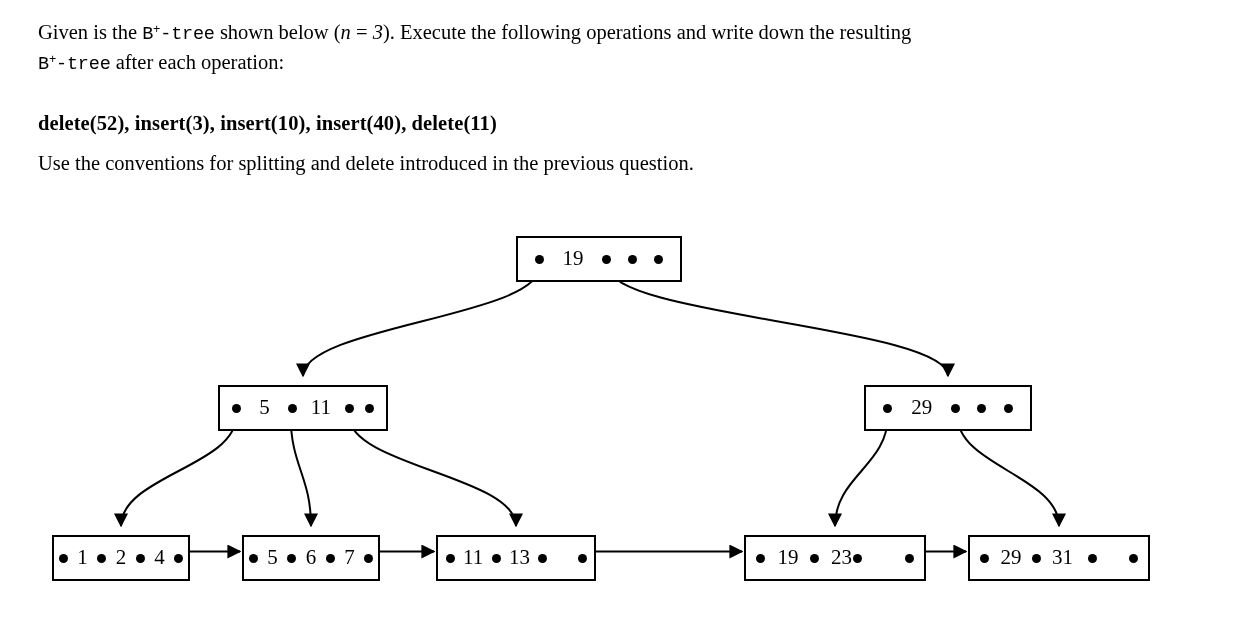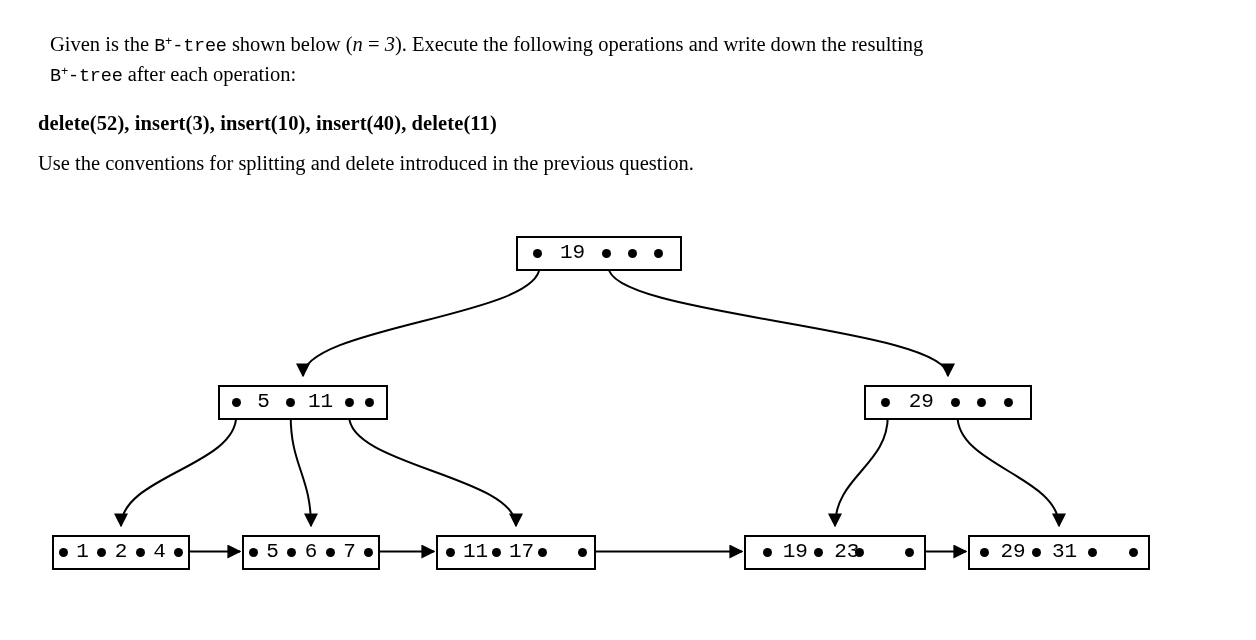--- a/index.html
+++ b/index.html
@@ -22,21 +22,21 @@
     position: absolute;
     left: 38px;
     top: 18px;
     width: 1162px;
   }
   .para {
     font-size: 20.5px;
     line-height: 1.42;
     text-align: justify;
     text-justify: inter-word;
-    margin: 12px;
+    margin: 0;
   }
   .para-intro { width: 1162px; }
   .mono {
     font-family: "Liberation Mono", "DejaVu Sans Mono", monospace;
     font-size: 18.5px;
     letter-spacing: -0.2px;
   }
   .sup {
     font-size: 0.66em;
     vertical-align: 0.48em;
@@ -70,23 +70,23 @@
     height: 640px;
     pointer-events: none;
   }
   .node-box {
     position: absolute;
     border: 2.2px solid #000;
     background: #fff;
     box-sizing: border-box;
     display: flex;
     align-items: center;
-    justify-content: flex-end;
-    height: 35px;
-    font-family: Liberation Mono, monospace;
+    justify-content: space-between;
+    height: 46px;
+    font-family: Liberation Serif, serif;
     font-size: 21px;
     line-height: 1;
     white-space: nowrap;
   }
   .slot {
     display: inline-flex;
     align-items: center;
     justify-content: center;
   }
   .ptr {
@@ -222,21 +222,21 @@
       </span>
     </div>
     <div class="node-box" style="left: 436px; top: 535px; width: 160px; padding-left: 7.5px;">
       <span class="slot" style="margin-right: 7.5px;">
         <span class="ptr"></span>
       </span>
       <span class="slot key" style="width: 20px; margin-right: 7.5px;">11</span>
       <span class="slot" style="margin-right: 7.5px;">
         <span class="ptr"></span>
       </span>
-      <span class="slot key" style="width: 20px; margin-right: 7.5px;">17</span>
+      <span class="slot key" style="width: 20px; margin-right: 7.5px;">13</span>
       <span class="slot" style="margin-right: 7.5px;">
         <span class="ptr"></span>
       </span>
       <span class="slot gap" style="width: 20px; margin-right: 7.5px;"></span>
       <span class="slot" style="margin-right: 7.5px;">
         <span class="ptr"></span>
       </span>
     </div>
     <div class="node-box" style="left: 744px; top: 535px; width: 182px; padding-left: 10.25px;">
       <span class="slot" style="margin-right: 10.25px;">

